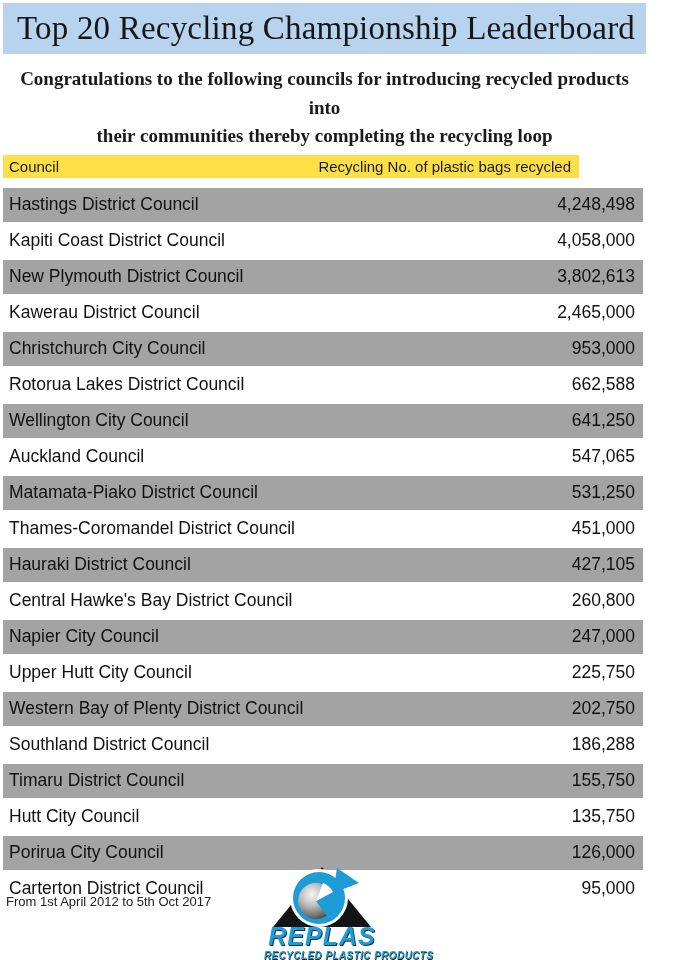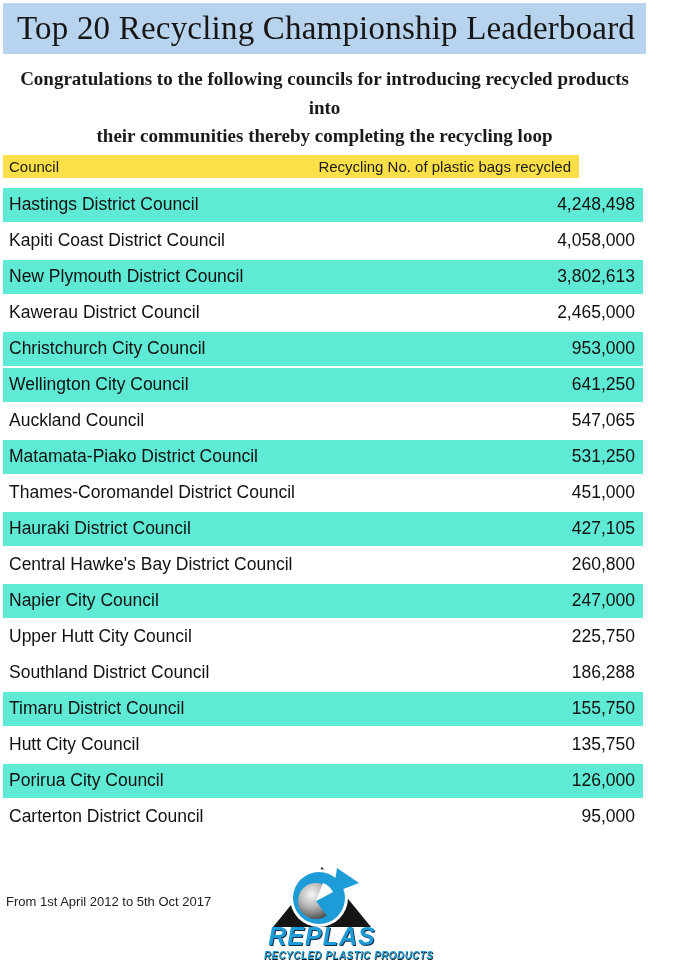--- a/index.html
+++ b/index.html
@@ -27,21 +27,21 @@
     margin-top:4px; width:576px; height:23px; background:#fde047;
     display:flex; align-items:center; justify-content:space-between;
     font-size:15px; color:#1a1a1a; padding:0 8px 0 6px;
   }
   .rows { margin-top:10px; }
   .row {
     width:640px; height:34px; margin-bottom:2px;
     display:flex; align-items:center; justify-content:space-between;
     font-size:17.5px; padding:0 8px 0 6px; background:#ffffff;
   }
-  .row.alt { background:#5eead4;gap:40px; }
+  .row.alt { background:#a3a3a3;gap:40px; }
   .row .bags { text-align:left; }
 
   .footer-note {
     position:absolute; left:6px; top:894px; font-size:13px; color:#222;
   }
 
   .logo {
     position:absolute; left:264px; top:866px; width:116px; text-align:center;
   }
   .logo svg { display:block; margin:0 auto; }
@@ -90,20 +90,24 @@
     <span class="bags">3,802,613</span>
   </div>
         <div class="row">
     <span class="council">Kawerau District Council</span>
     <span class="bags">2,465,000</span>
   </div>
         <div class="row alt">
     <span class="council">Christchurch City Council</span>
     <span class="bags">953,000</span>
   </div>
+        <div class="row">
+    <span class="council">Rotorua Lakes District Council</span>
+    <span class="bags">662,588</span>
+  </div>
         <div class="row alt">
     <span class="council">Wellington City Council</span>
     <span class="bags">641,250</span>
   </div>
         <div class="row">
     <span class="council">Auckland Council</span>
     <span class="bags">547,065</span>
   </div>
         <div class="row alt">
     <span class="council">Matamata-Piako District Council</span>
@@ -121,20 +125,24 @@
     <span class="council">Central Hawke's Bay District Council</span>
     <span class="bags">260,800</span>
   </div>
         <div class="row alt">
     <span class="council">Napier City Council</span>
     <span class="bags">247,000</span>
   </div>
         <div class="row">
     <span class="council">Upper Hutt City Council</span>
     <span class="bags">225,750</span>
+  </div>
+        <div class="row alt">
+    <span class="council">Western Bay of Plenty District Council</span>
+    <span class="bags">202,750</span>
   </div>
         <div class="row">
     <span class="council">Southland District Council</span>
     <span class="bags">186,288</span>
   </div>
         <div class="row alt">
     <span class="council">Timaru District Council</span>
     <span class="bags">155,750</span>
   </div>
         <div class="row">

